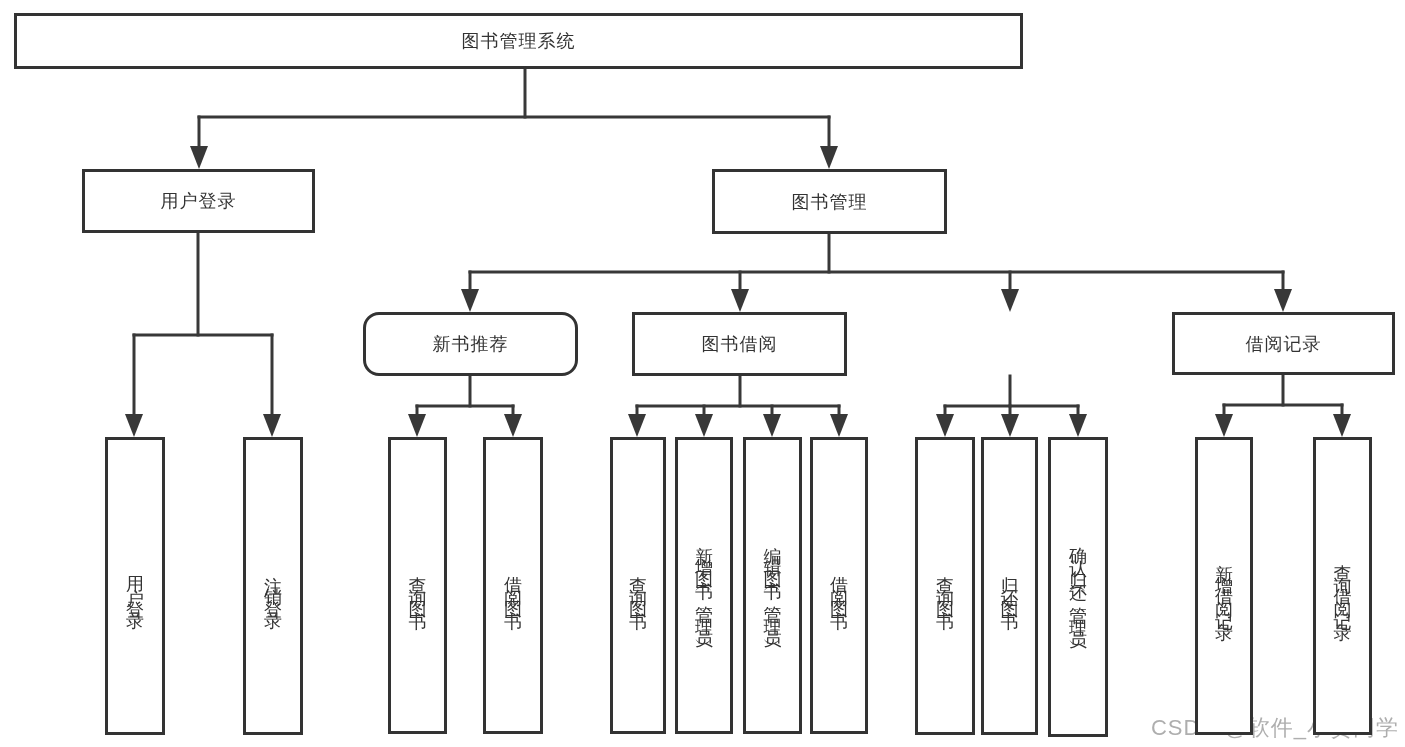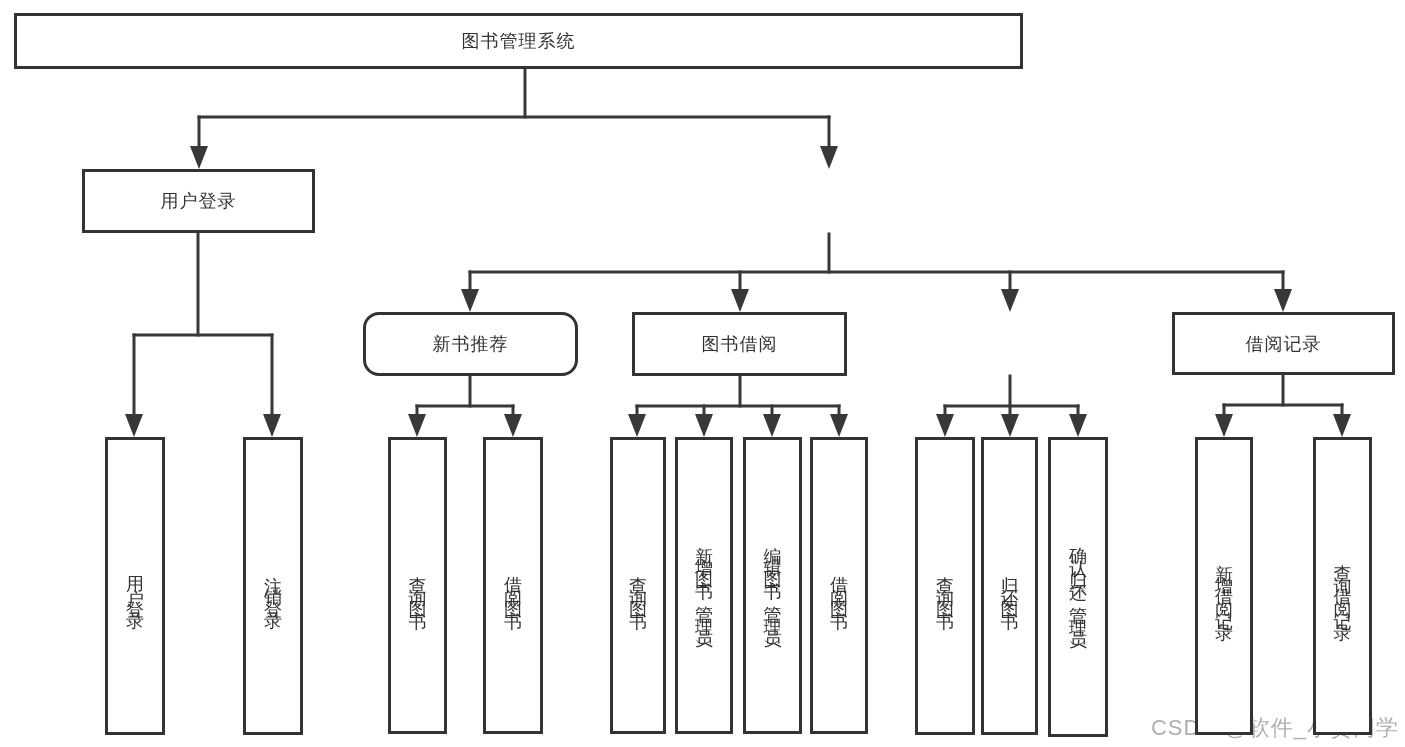--- a/index.html
+++ b/index.html
@@ -110,20 +110,23 @@
       <line x1="1342" y1="405" x2="1342" y2="421" stroke="#383838" stroke-width="3" stroke-linecap="square"></line>
       <polygon points="1342,437 1333,414 1351,414" fill="#383838"></polygon>
     </svg>
   <div class="watermark">CSDN @软件_小贺同学</div>
 <div class="node" style="left: 14px; top: 13px; width: 1009px; height: 56px;">
       <span class="lbl">图书管理系统</span>
     </div>
     <div class="node" style="left: 82px; top: 169px; width: 233px; height: 64px;">
       <span class="lbl">用户登录</span>
     </div>
+    <div class="node" style="left: 712px; top: 169px; width: 235px; height: 65px;">
+      <span class="lbl">图书管理</span>
+    </div>
     <div class="node" style="left: 363px; top: 312px; width: 215px; height: 64px; border-radius: 16px;">
       <span class="lbl">新书推荐</span>
     </div>
     <div class="node" style="left: 632px; top: 312px; width: 215px; height: 64px;">
       <span class="lbl">图书借阅</span>
     </div>
     <div class="node" style="left: 1172px; top: 312px; width: 223px; height: 63px; font-family: Liberation Serif, serif;">
       <span class="lbl">借阅记录</span>
     </div>
     <div class="node v" style="left: 105px; top: 437px; width: 60px; height: 298px;">

